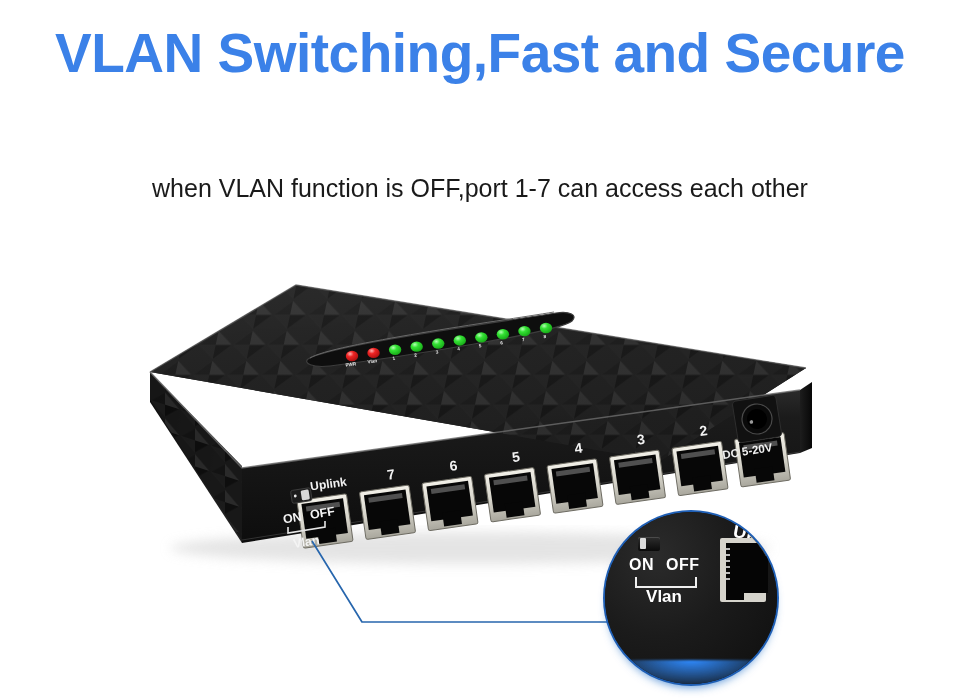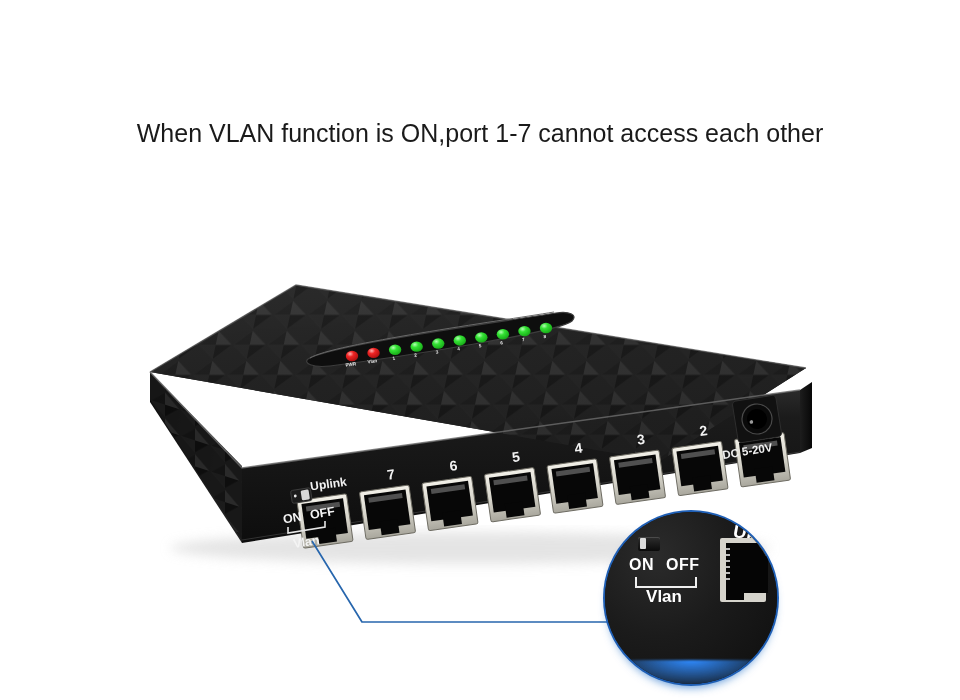--- a/index.html
+++ b/index.html
@@ -102,21 +102,22 @@
   .inset-port-pins{
     position:absolute;left:121px;top:36px;width:4px;height:36px;
     background:repeating-linear-gradient(180deg,#bdbdbd 0 2px, #050505 2px 6px);
   }
 </style>
 </head>
 <body>
 
 <div id="stage">
 
-  <div class="sub1">When VLAN function is ON,port 1-7 cannot access each other</div>
+  <div class="title">VLAN Switching,Fast and Secure</div>
+  <div class="sub2">when VLAN function is OFF,port 1-7 can access each other</div>
 
   <svg id="device" viewBox="0 0 960 700">
     <defs>
       <linearGradient id="topFace" x1="0" y1="0" x2="0.3" y2="1">
         <stop offset="0%" stop-color="#3a3a3a"></stop>
         <stop offset="45%" stop-color="#242424"></stop>
         <stop offset="100%" stop-color="#161616"></stop>
       </linearGradient>
       <linearGradient id="frontFace" x1="0" y1="0" x2="0" y2="1">
         <stop offset="0%" stop-color="#2a2a2a"></stop>

